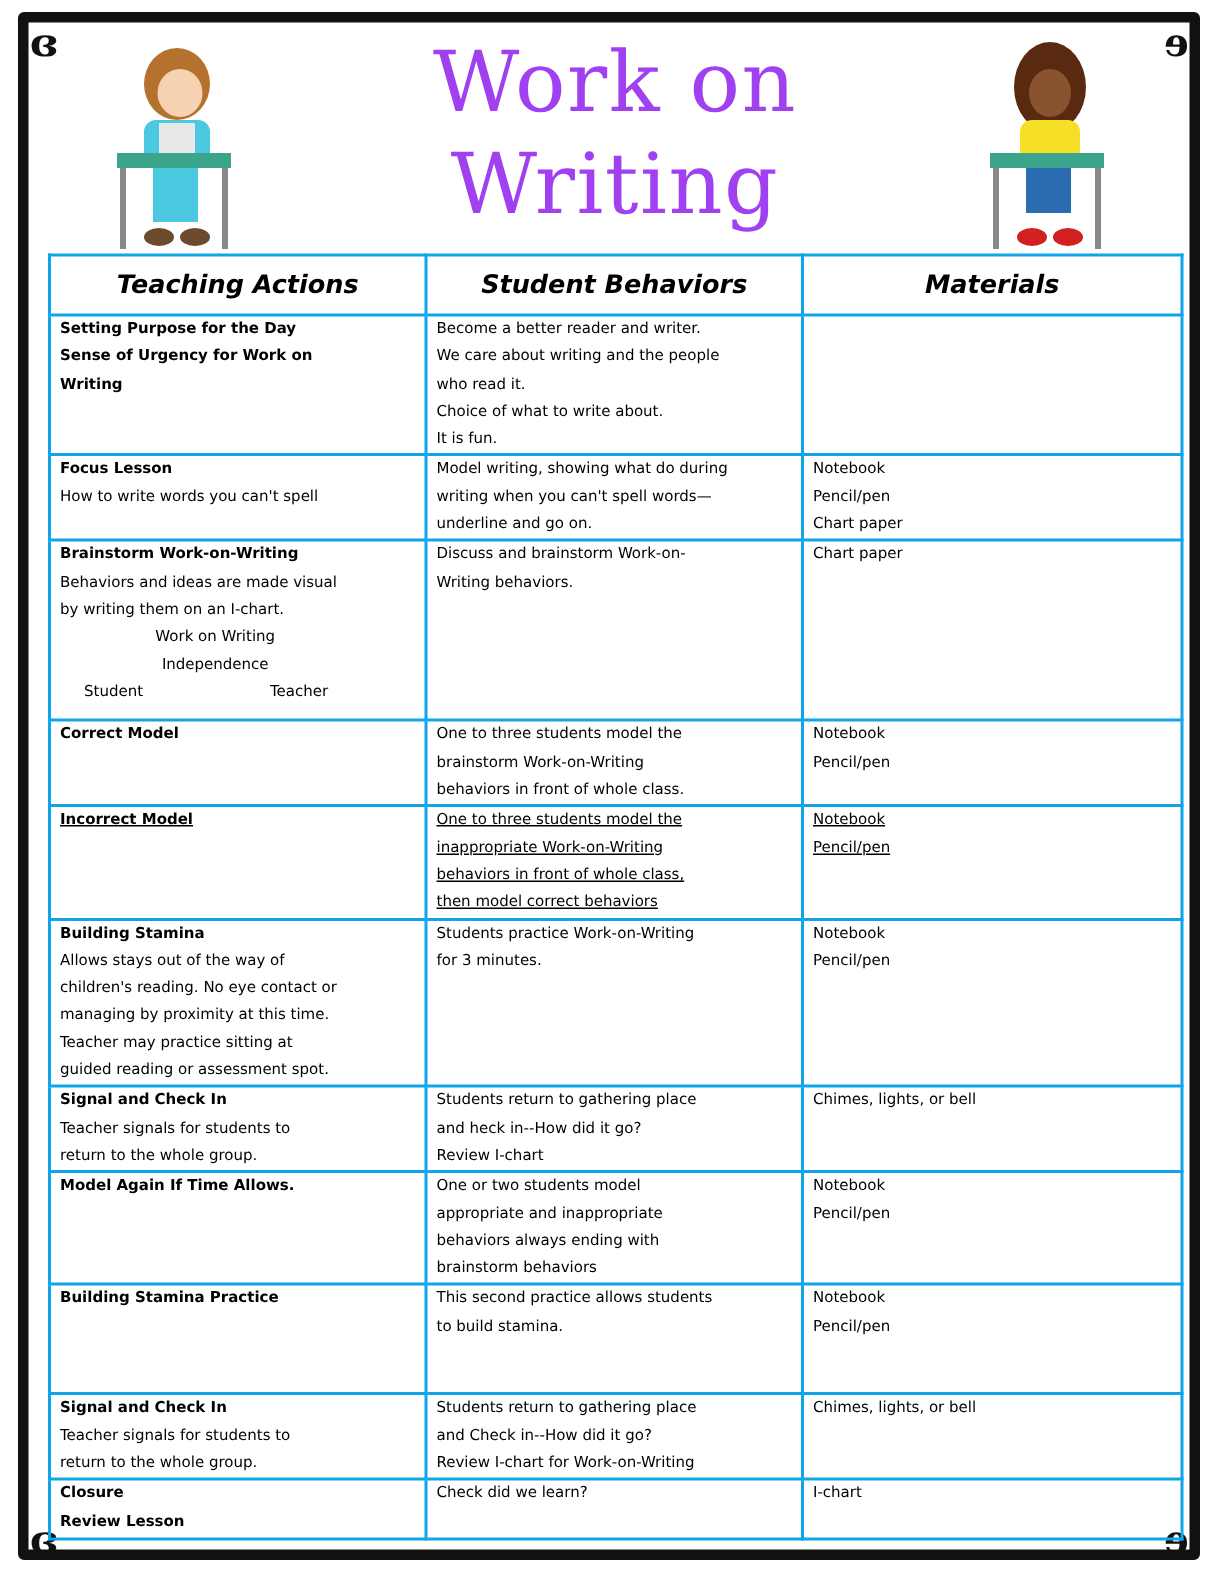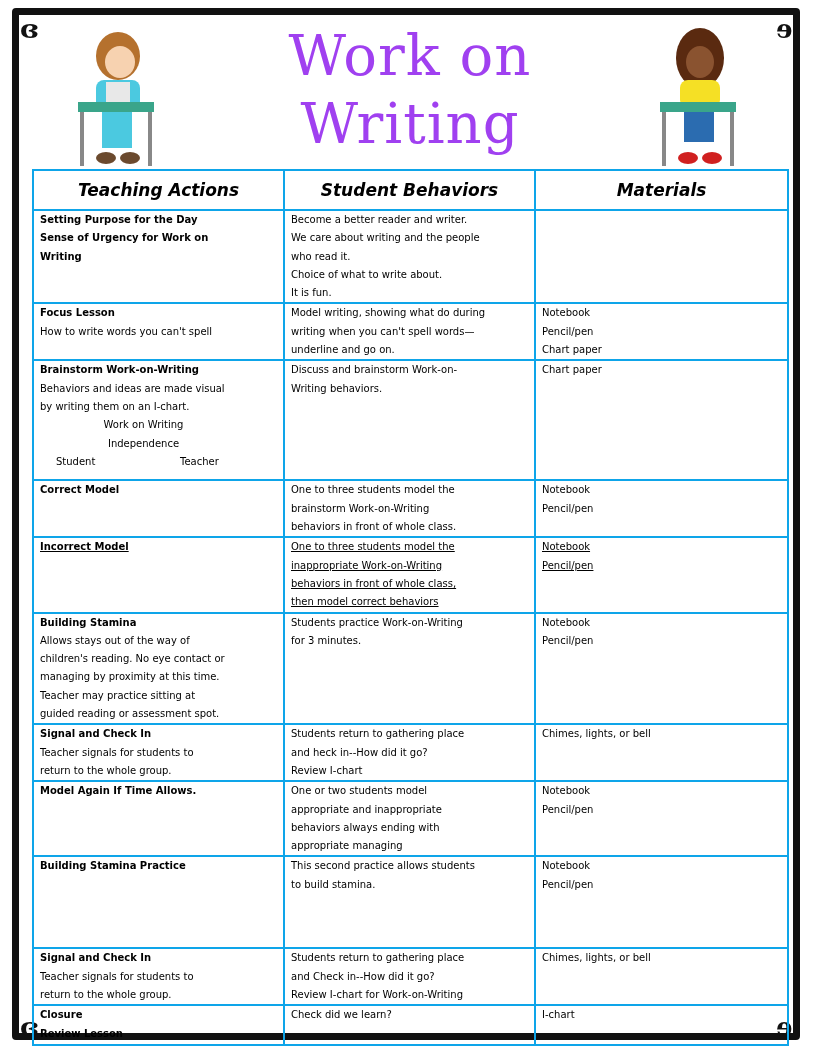--- a/index.html
+++ b/index.html
@@ -178,28 +178,28 @@
         </td>
       </tr>
       <tr style="height: 73px; margin-top: 28px;">
         <td>
           <span class="line bold">Model Again If Time Allows.</span>
         </td>
         <td>
           <span class="line">One or two students model</span>
           <span class="line">appropriate and inappropriate</span>
           <span class="line">behaviors always ending with</span>
-          <span class="line">appropriate managing</span>
-        </td>
-        <td>
-          <span class="line">Notebook</span>
-          <span class="line">Pencil/pen</span>
-        </td>
-      </tr>
-      <tr style="height: 92px;">
+          <span class="line">brainstorm behaviors</span>
+        </td>
+        <td>
+          <span class="line">Notebook</span>
+          <span class="line">Pencil/pen</span>
+        </td>
+      </tr>
+      <tr style="height: 73px;">
         <td>
           <span class="line bold">Building Stamina Practice</span>
         </td>
         <td>
           <span class="line">This second practice allows students</span>
           <span class="line">to build stamina.</span>
         </td>
         <td>
           <span class="line">Notebook</span>
           <span class="line">Pencil/pen</span>

